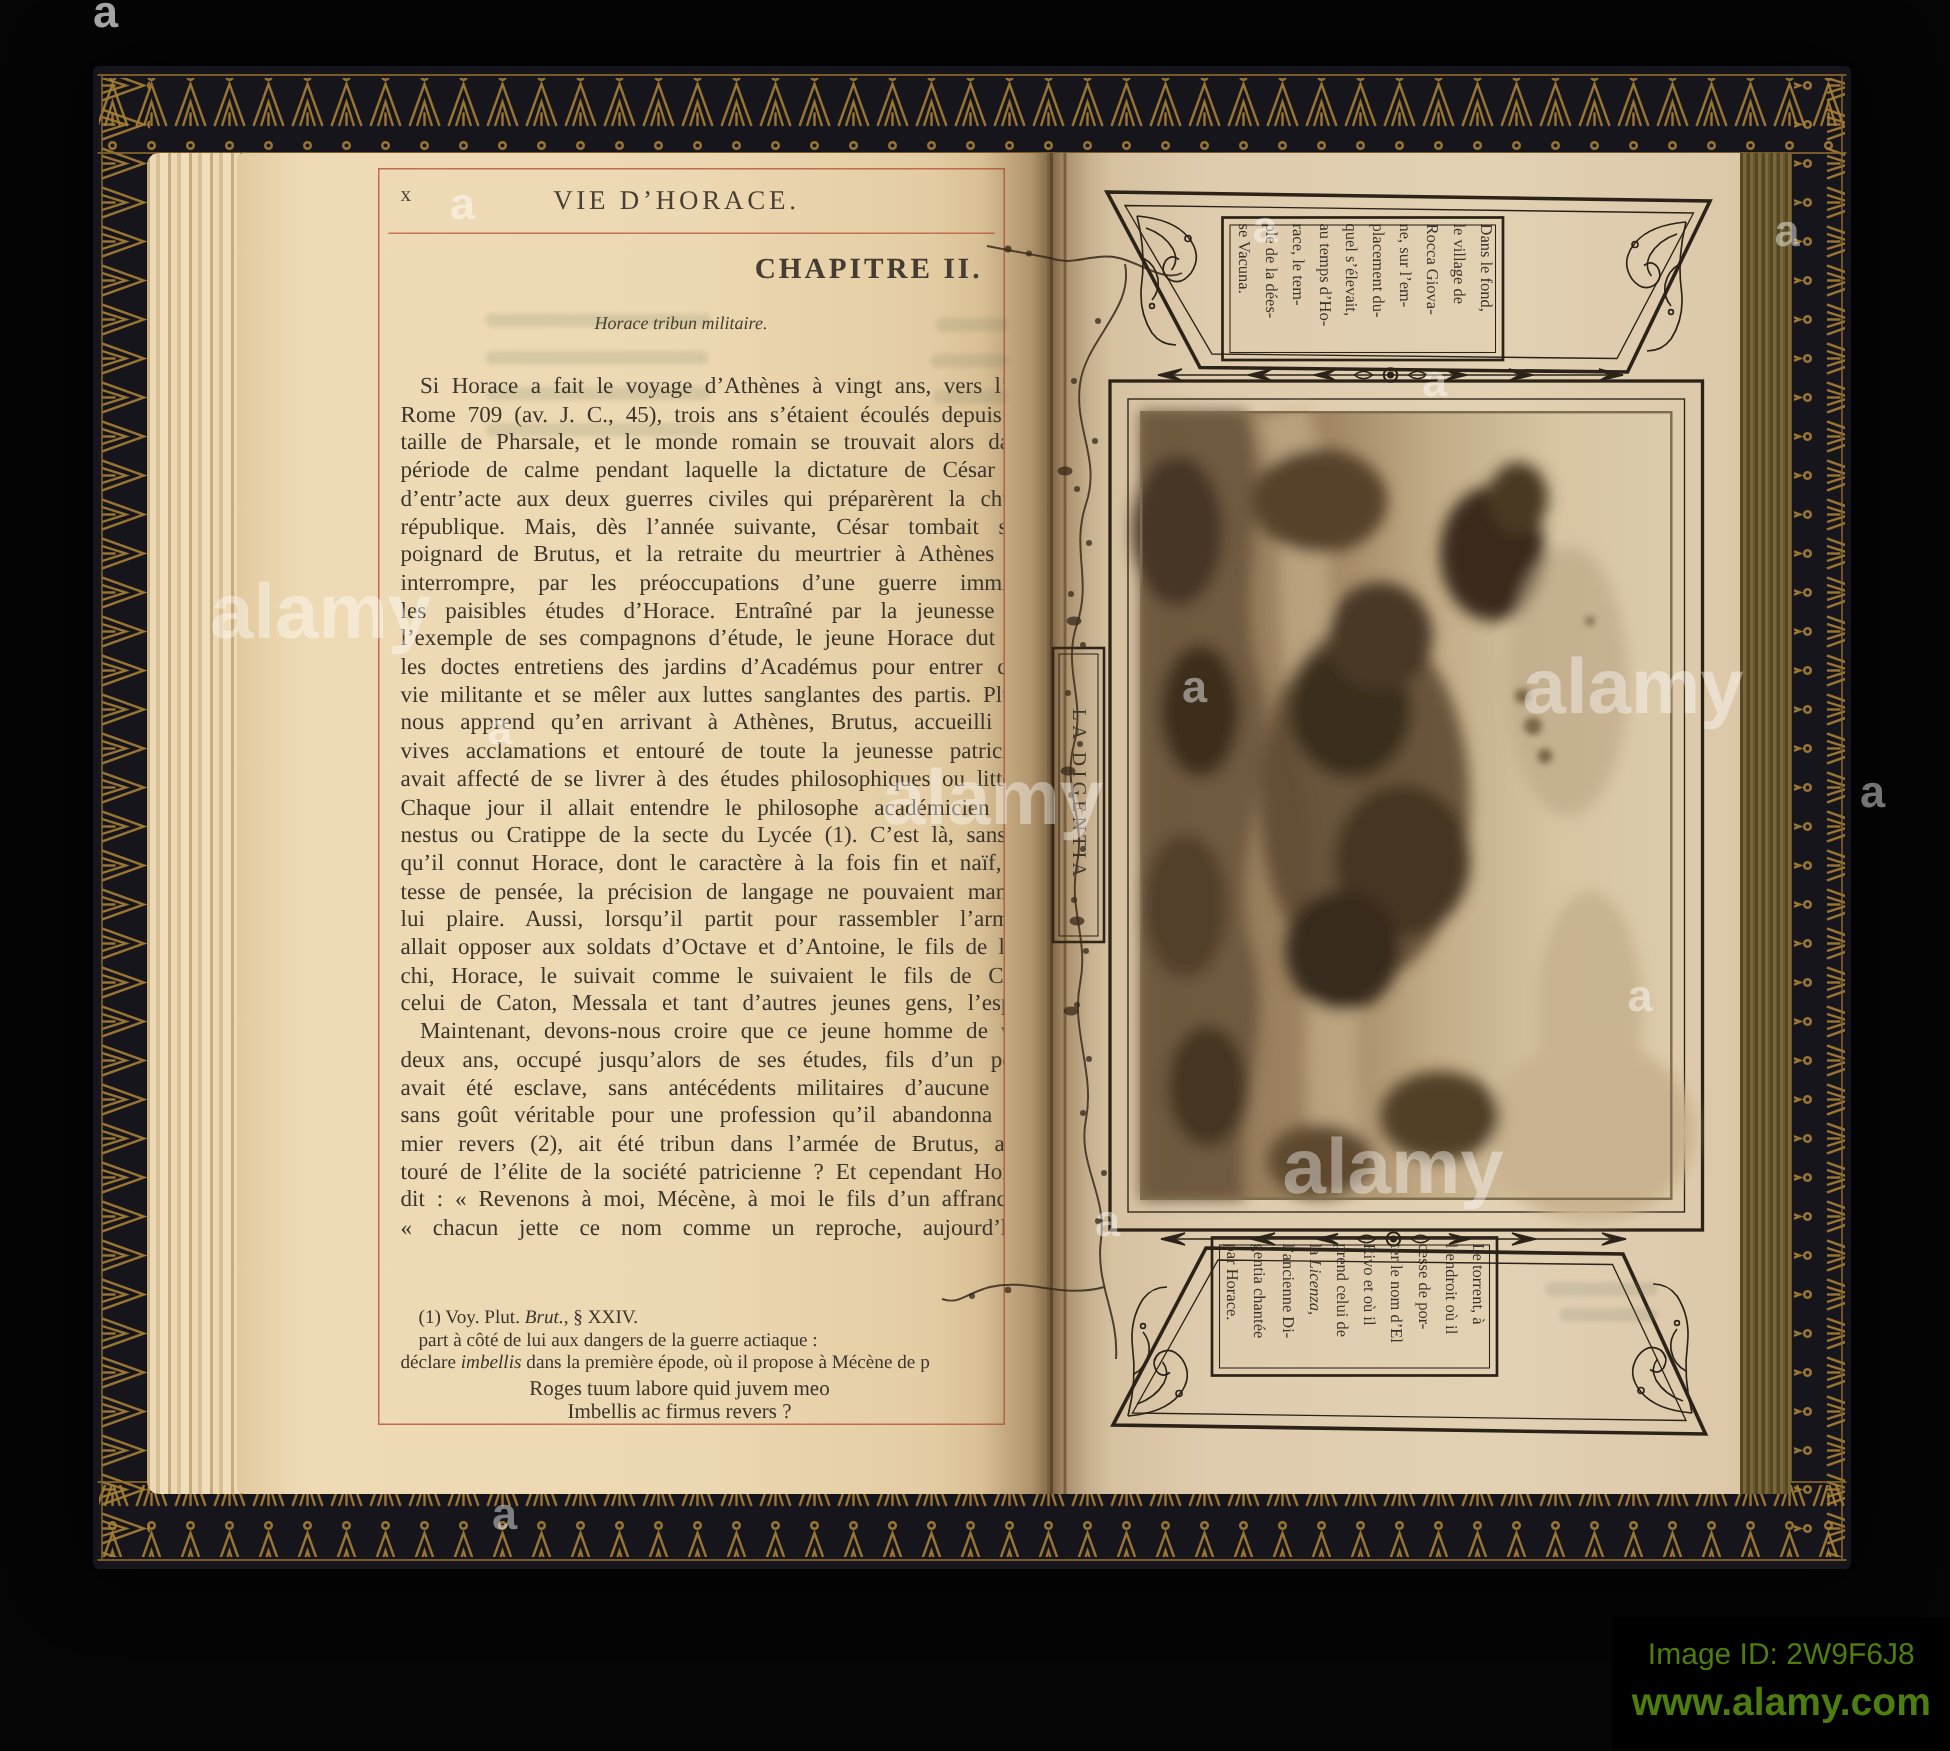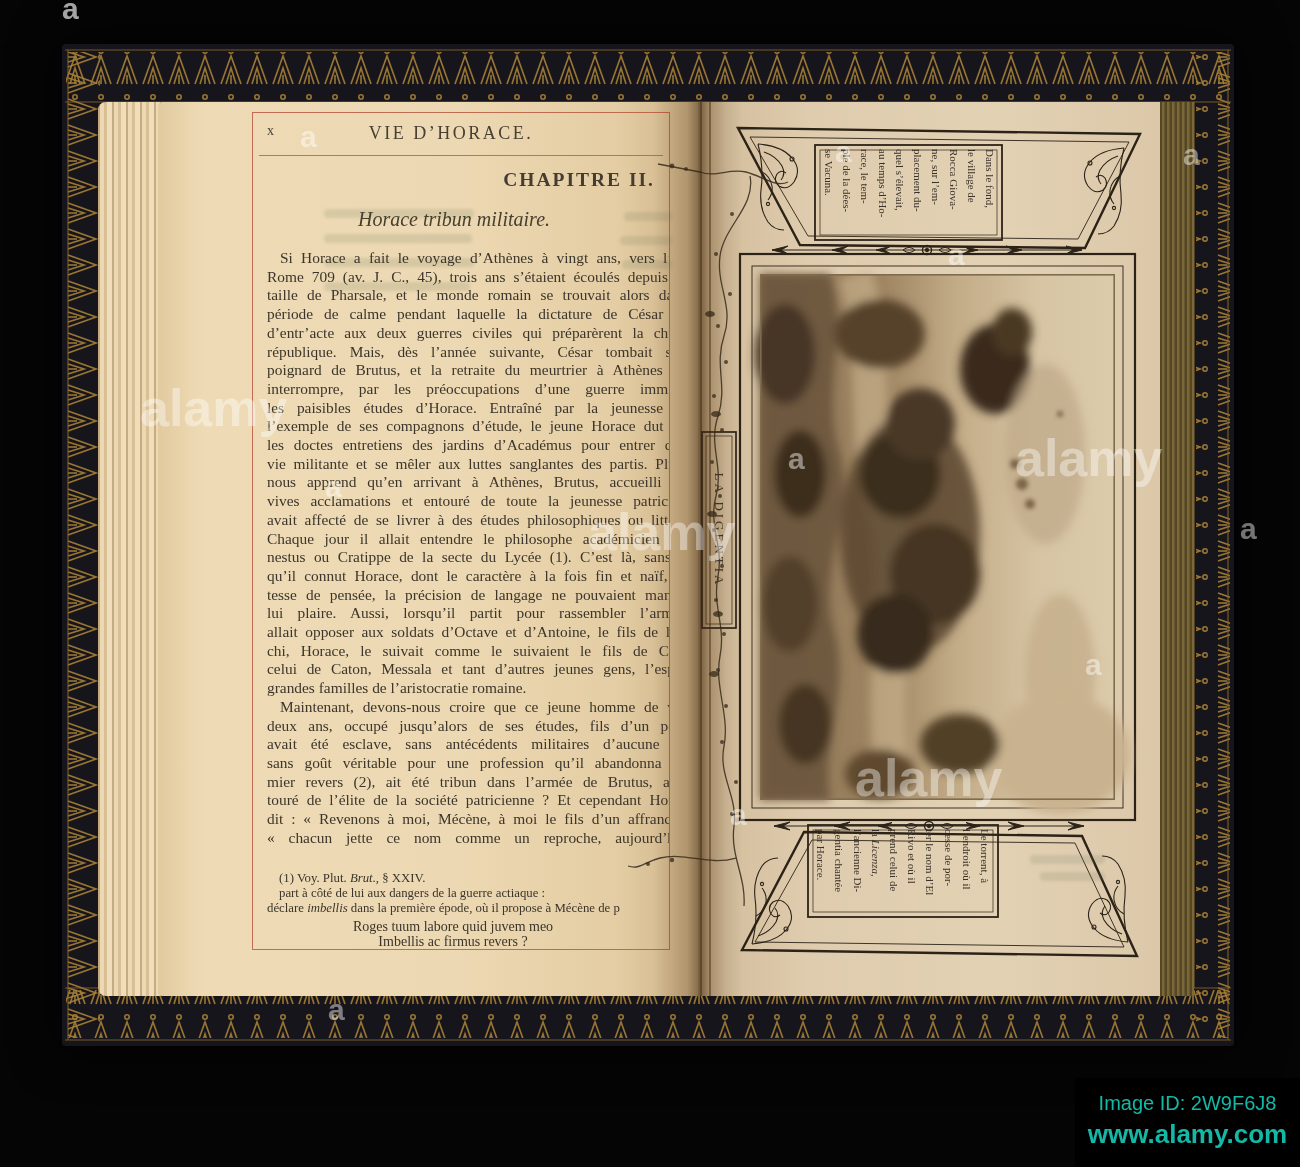--- a/index.html
+++ b/index.html
@@ -25,21 +25,21 @@
   
   .redframe{position:absolute;left:94px;top:10px;width:416px;height:836px;
     border:1px solid rgba(183,80,56,.8);overflow:hidden;}
   .pageno{position:absolute;left:14px;top:10px;font-size:14px;color:#4a4337;}
   .runhead{position:absolute;left:0;right:20px;top:10px;text-align:center;font-size:18px;
     letter-spacing:2.5px;color:#473f33;}
   .headrule{position:absolute;left:6px;right:6px;top:42px;border-top:1px solid rgba(183,80,56,.75);}
   .chapter{position:absolute;left:0;right:14px;top:56px;text-align:right;font-size:19.5px;
     font-weight:bold;letter-spacing:2px;color:#453d31;}
   .subtitle{position:absolute;left:0;right:14px;top:95px;text-align:center;font-style:italic;
-    font-size:20px;color:#46402f;}
+    font-size:12px;color:#46402f;}
   .bodytext{position:absolute;left:14px;top:136px;width:420px;color:#3b352b;font-size:15.4px;line-height:18.7px;}
   .para .ln{white-space:nowrap;}
   .para .ln.j{text-align:justify;text-align-last:justify;white-space:normal;}
   .para .ln:first-child{text-indent:13px;}
   .fns{position:absolute;left:14px;top:740px;width:420px;color:#3b352b;font-size:12.8px;line-height:15.2px;margin-top:18px;}
   .fns .ln{white-space:nowrap;}
   .fns .ln:nth-child(1),.fns .ln:nth-child(2){text-indent:12px;}
   .verse{position:absolute;left:0;width:400px;top:806px;text-align:center;font-size:14px;
     line-height:15px;color:#3b352b;}
   .it{font-style:italic;}
@@ -53,21 +53,21 @@
     letter-spacing:3px;color:#3a332b;}
   .capline{white-space:nowrap;}
   
   .st{position:absolute;height:9px;border-radius:4px;background:rgba(108,116,86,.17);filter:blur(1.5px);}
   
   .wm{position:absolute;font-family:"Liberation Sans","DejaVu Sans",sans-serif;font-weight:bold;
     color:rgba(255,255,255,.45);pointer-events:none;}
   .wm-a{font-size:30px;}
   .wm-big{font-size:52px;color:rgba(255,255,255,.4);filter:blur(.4px);}
   .idbox{position:absolute;left:1075px;top:1078px;width:225px;height:89px;background:#000;
-    font-family:"Liberation Sans","DejaVu Sans",sans-serif;color:#14b8a6;text-align:center;}
+    font-family:"Liberation Sans","DejaVu Sans",sans-serif;color:#4d7c0f;text-align:center;}
   .idline{margin-top:14px;font-size:20px;}
   .urlline{margin-top:4px;font-size:26px;font-weight:bold;}
   svg{overflow:visible;display:block;}
   .abs{position:absolute;}
 </style>
 </head>
 <body>
 
 <div class="stage">
 
@@ -144,21 +144,20 @@
               <div class="ln j"><span>vives acclamations et entouré de toute la jeunesse patricien</span></div>
               <div class="ln j"><span>avait affecté de se livrer à des études philosophiques ou littéra</span></div>
               <div class="ln j"><span>Chaque jour il allait entendre le philosophe académicien Th</span></div>
               <div class="ln j"><span>nestus ou Cratippe de la secte du Lycée (1). C’est là, sans d</span></div>
               <div class="ln j"><span>qu’il connut Horace, dont le caractère à la fois fin et naïf, la</span></div>
               <div class="ln j"><span>tesse de pensée, la précision de langage ne pouvaient manqu</span></div>
               <div class="ln j"><span>lui plaire. Aussi, lorsqu’il partit pour rassembler l’armée</span></div>
               <div class="ln j"><span>allait opposer aux soldats d’Octave et d’Antoine, le fils de l’af</span></div>
               <div class="ln j"><span>chi, Horace, le suivait comme le suivaient le fils de Cicé</span></div>
               <div class="ln j"><span>celui de Caton, Messala et tant d’autres jeunes gens, l’espoi</span></div>
-              <div class="ln"><span>grandes familles de l’aristocratie romaine.</span></div>
             </div>
           <div class="para">
               <div class="ln j"><span>Maintenant, devons-nous croire que ce jeune homme de vin</span></div>
               <div class="ln j"><span>deux ans, occupé jusqu’alors de ses études, fils d’un père</span></div>
               <div class="ln j"><span>avait été esclave, sans antécédents militaires d’aucune so</span></div>
               <div class="ln j"><span>sans goût véritable pour une profession qu’il abandonna au</span></div>
               <div class="ln j"><span>mier revers (2), ait été tribun dans l’armée de Brutus, alor</span></div>
               <div class="ln j"><span>touré de l’élite de la société patricienne ? Et cependant Horac</span></div>
               <div class="ln j"><span>dit : « Revenons à moi, Mécène, à moi le fils d’un affranchi,</span></div>
               <div class="ln j"><span>« chacun jette ce nom comme un reproche, aujourd’hui</span></div>

